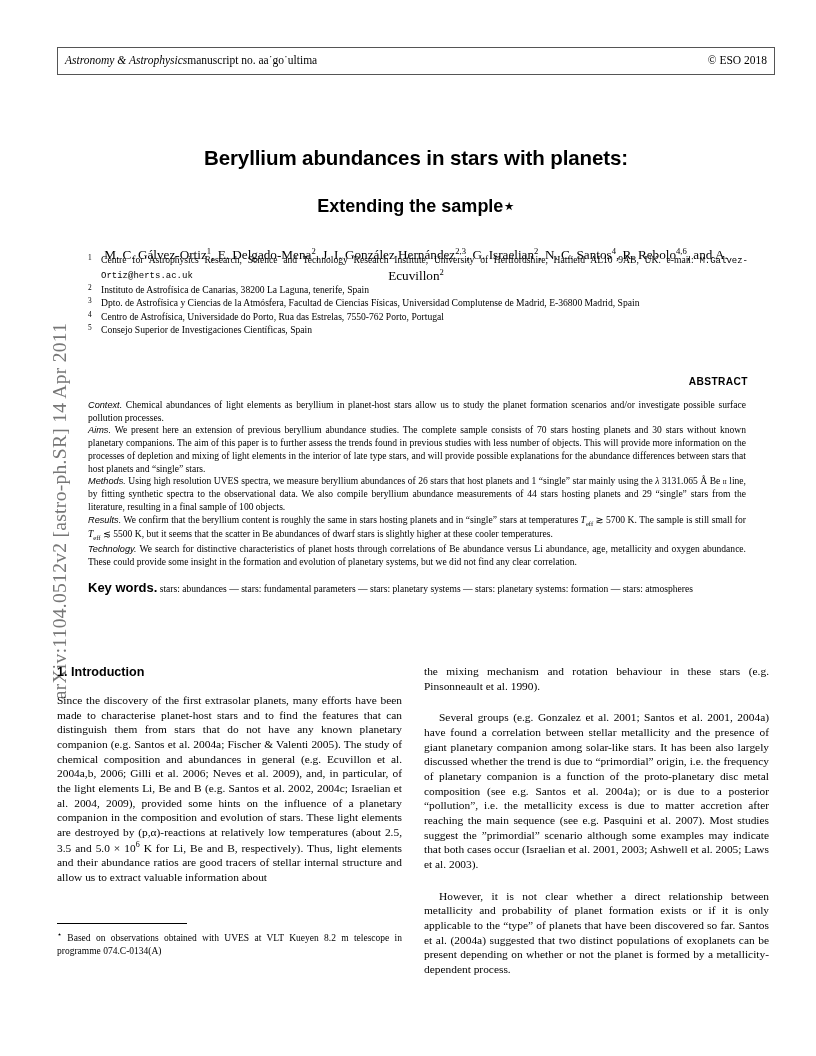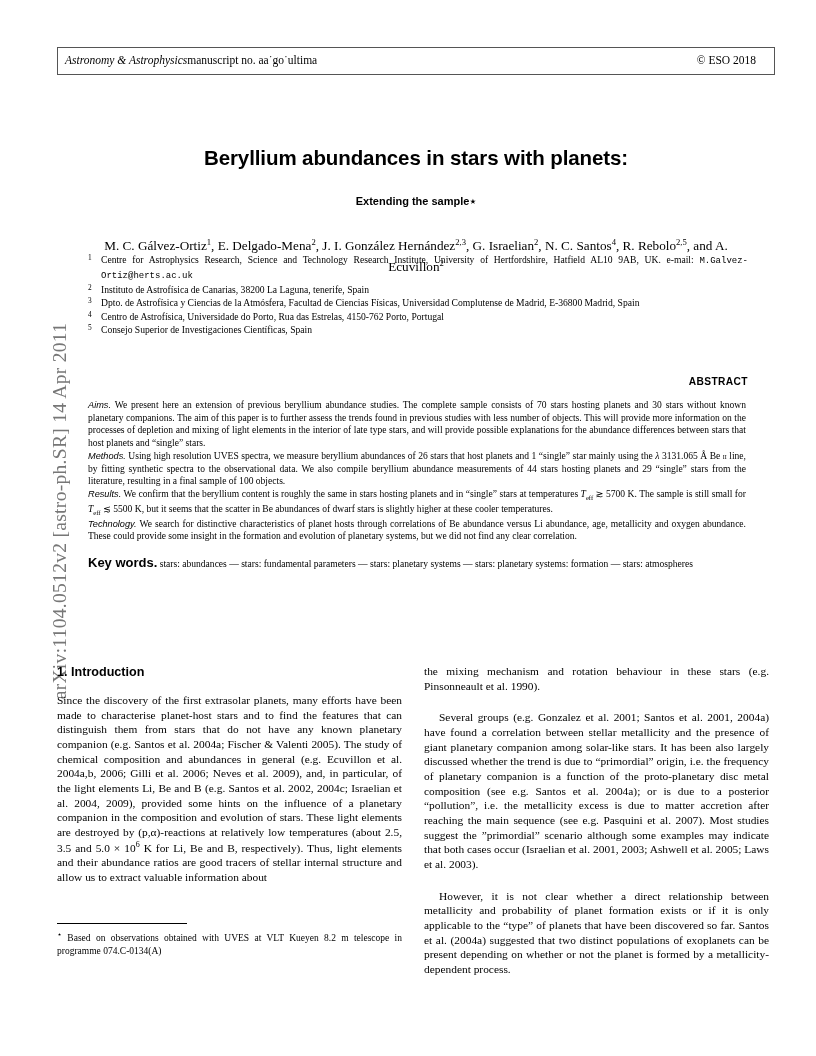--- a/index.html
+++ b/index.html
@@ -40,21 +40,21 @@
   }
 
   
   .header-box {
     position: absolute;
     left: 57px;
     top: 47px;
     width: 718px;
     border: 1px solid #555555;
     box-sizing: border-box;
-    padding: 4px 18px 5px 7px;
+    padding: 4px 7px 5px 7px;
     font-size: 11.5px;
     line-height: 1.45;
   }
   .header-row {
     display: flex;
     justify-content: space-between;
     align-items: baseline;
   }
   .journal-name { font-style: italic; }
   .header-left { white-space: nowrap; }
@@ -71,21 +71,21 @@
   }
   .paper-title {
     font-family: "Liberation Sans", sans-serif;
     font-size: 20.5px;
     font-weight: bold;
     letter-spacing: -0.1px;
     margin: 8px;
   }
   .paper-subtitle {
     font-family: "Liberation Sans", sans-serif;
-    font-size: 11px;
+    font-size: 18px;
     font-weight: bold;
     margin: 25px 0 0 0;
   }
   .authors {
     font-size: 13.2px;
     line-height: 1.55;
     margin: 28px 0 0 0;
     padding: 0 18px;
   }
   .authors sup { font-size: 8.6px; vertical-align: super; }
@@ -210,50 +210,51 @@
         <span class="journal-name">Astronomy &amp; Astrophysics</span><span>manuscript no. aa˙go˙ultima</span>
       </div>
       <div class="header-right">© ESO 2018</div>
     </div>
   </div>
 
   <div class="title-block">
     <h1 class="paper-title">Beryllium abundances in stars with planets:</h1>
     <div class="paper-subtitle">Extending the sample⋆</div>
     <div class="authors">
-      M. C. Gálvez-Ortiz<sup>1</sup>, E. Delgado-Mena<sup>2</sup>, J. I. González Hernández<sup>2,3</sup>, G. Israelian<sup>2</sup>, N. C. Santos<sup>4</sup>, R. Rebolo<sup>2,5</sup>, and A. Ecuvillon<sup>2</sup>
+      M. C. Gálvez-Ortiz<sup>1</sup>, E. Delgado-Mena<sup>2</sup>, J. I. González Hernández<sup>2,3</sup>, G. Israelian<sup>2</sup>, N. C. Santos<sup>4</sup>, R. Rebolo<sup>4,6</sup>, and A. Ecuvillon<sup>2</sup>
     </div>
   </div>
 
   <div class="affiliations">
     <div class="aff-item">
       <span class="aff-num">1</span>
       <span class="aff-text"><span>Centre for Astrophysics Research, Science and Technology Research Institute, University of Hertfordshire, Hatfield AL10 9AB, UK. e-mail: </span><span class="mono">M.Galvez-Ortiz@herts.ac.uk</span></span>
     </div>
     <div class="aff-item">
       <span class="aff-num">2</span>
       <span class="aff-text">Instituto de Astrofísica de Canarias, 38200 La Laguna, tenerife, Spain</span>
     </div>
     <div class="aff-item">
       <span class="aff-num">3</span>
       <span class="aff-text">Dpto. de Astrofísica y Ciencias de la Atmósfera, Facultad de Ciencias Físicas, Universidad Complutense de Madrid, E-36800 Madrid, Spain</span>
     </div>
     <div class="aff-item">
       <span class="aff-num">4</span>
-      <span class="aff-text">Centro de Astrofísica, Universidade do Porto, Rua das Estrelas, 4150-762 Porto, Portugal</span>
+      <span class="aff-text">Centro de Astrofísica, Universidade do Porto, Rua das Estrelas, 7550-762 Porto, Portugal</span>
     </div>
     <div class="aff-item">
       <span class="aff-num">5</span>
       <span class="aff-text">Consejo Superior de Investigaciones Científicas, Spain</span>
     </div>
   </div>
 
 
   <div class="abstract-head">ABSTRACT</div>
   <div class="abstract-body">
+    <p><span class="ab-label">Context.</span><span> Chemical abundances of light elements as beryllium in planet-host stars allow us to study the planet formation scenarios and/or investigate possible surface pollution processes.</span></p>
     <p><span class="ab-label">Aims.</span><span> We present here an extension of previous beryllium abundance studies. The complete sample consists of 70 stars hosting planets and 30 stars without known planetary companions. The aim of this paper is to further assess the trends found in previous studies with less number of objects. This will provide more information on the processes of depletion and mixing of light elements in the interior of late type stars, and will provide possible explanations for the abundance differences between stars that host planets and “single” stars.</span></p>
     <p><span class="ab-label">Methods.</span><span> Using high resolution UVES spectra, we measure beryllium abundances of 26 stars that host planets and 1 “single” star mainly using the </span><span class="it">λ</span><span> 3131.065 Å Be </span><span style="font-variant:small-caps;font-size:8.4px;">ii</span><span> line, by fitting synthetic spectra to the observational data. We also compile beryllium abundance measurements of 44 stars hosting planets and 29 “single” stars from the literature, resulting in a final sample of 100 objects.</span></p>
     <p><span class="ab-label">Results.</span><span> We confirm that the beryllium content is roughly the same in stars hosting planets and in “single” stars at temperatures </span><span class="it">T</span><sub class="teff">eff</sub><span> ≳ 5700 K. The sample is still small for </span><span class="it">T</span><sub class="teff">eff</sub><span> ≲ 5500 K, but it seems that the scatter in Be abundances of dwarf stars is slightly higher at these cooler temperatures.</span></p>
     <p><span class="ab-label">Technology.</span><span> We search for distinctive characteristics of planet hosts through correlations of Be abundance versus Li abundance, age, metallicity and oxygen abundance. These could provide some insight in the formation and evolution of planetary systems, but we did not find any clear correlation.</span></p>
     <p class="keywords"><span class="kw-label">Key words.</span><span> stars: abundances — stars: fundamental parameters — stars: planetary systems — stars: planetary systems: formation — stars: atmospheres</span></p>
   </div>
 
   <div class="col col-left">
     <div class="section-title">1. Introduction</div>
     <p><span>Since the discovery of the first extrasolar planets, many efforts have been made to characterise planet-host stars and to find the features that can distinguish them from stars that do not have any known planetary companion (e.g. Santos et al. 2004a; Fischer &amp; Valenti 2005). The study of chemical composition and abundances in general (e.g. Ecuvillon et al. 2004a,b, 2006; Gilli et al. 2006; Neves et al. 2009), and, in particular, of the light elements Li, Be and B (e.g. Santos et al. 2002, 2004c; Israelian et al. 2004, 2009), provided some hints on the influence of a planetary companion in the composition and evolution of stars. These light elements are destroyed by (p,α)-reactions at relatively low temperatures (about 2.5, 3.5 and 5.0 × 10</span><sup style="font-size:8px;">6</sup><span> K for Li, Be and B, respectively). Thus, light elements and their abundance ratios are good tracers of stellar internal structure and allow us to extract valuable information about</span></p>

